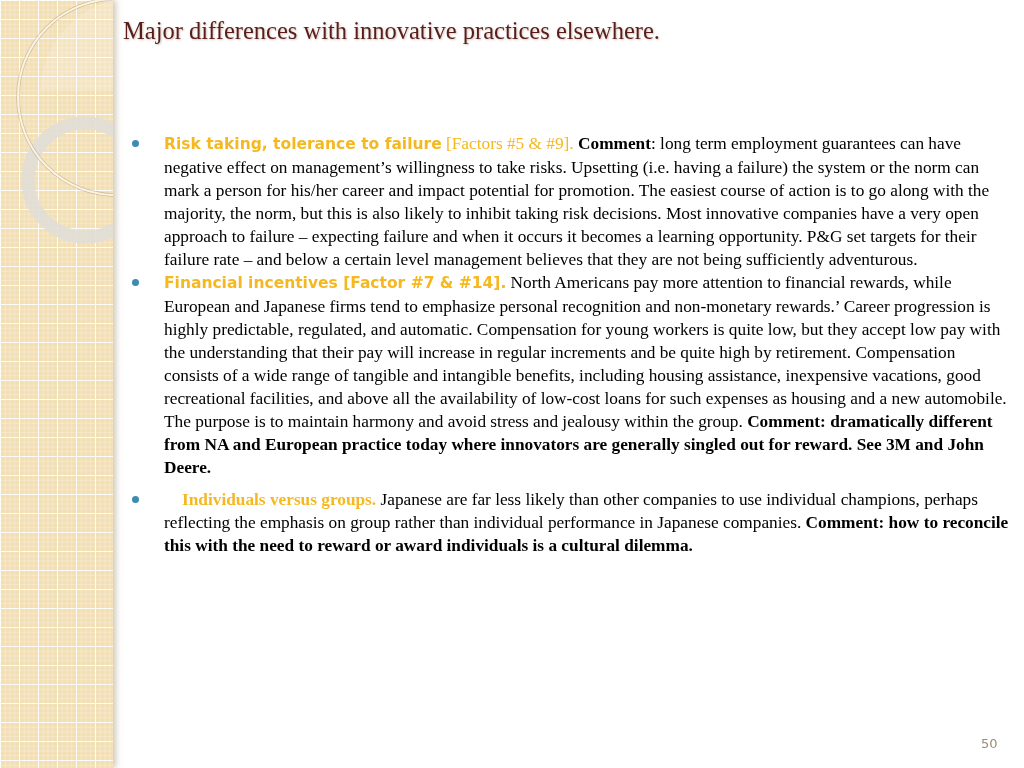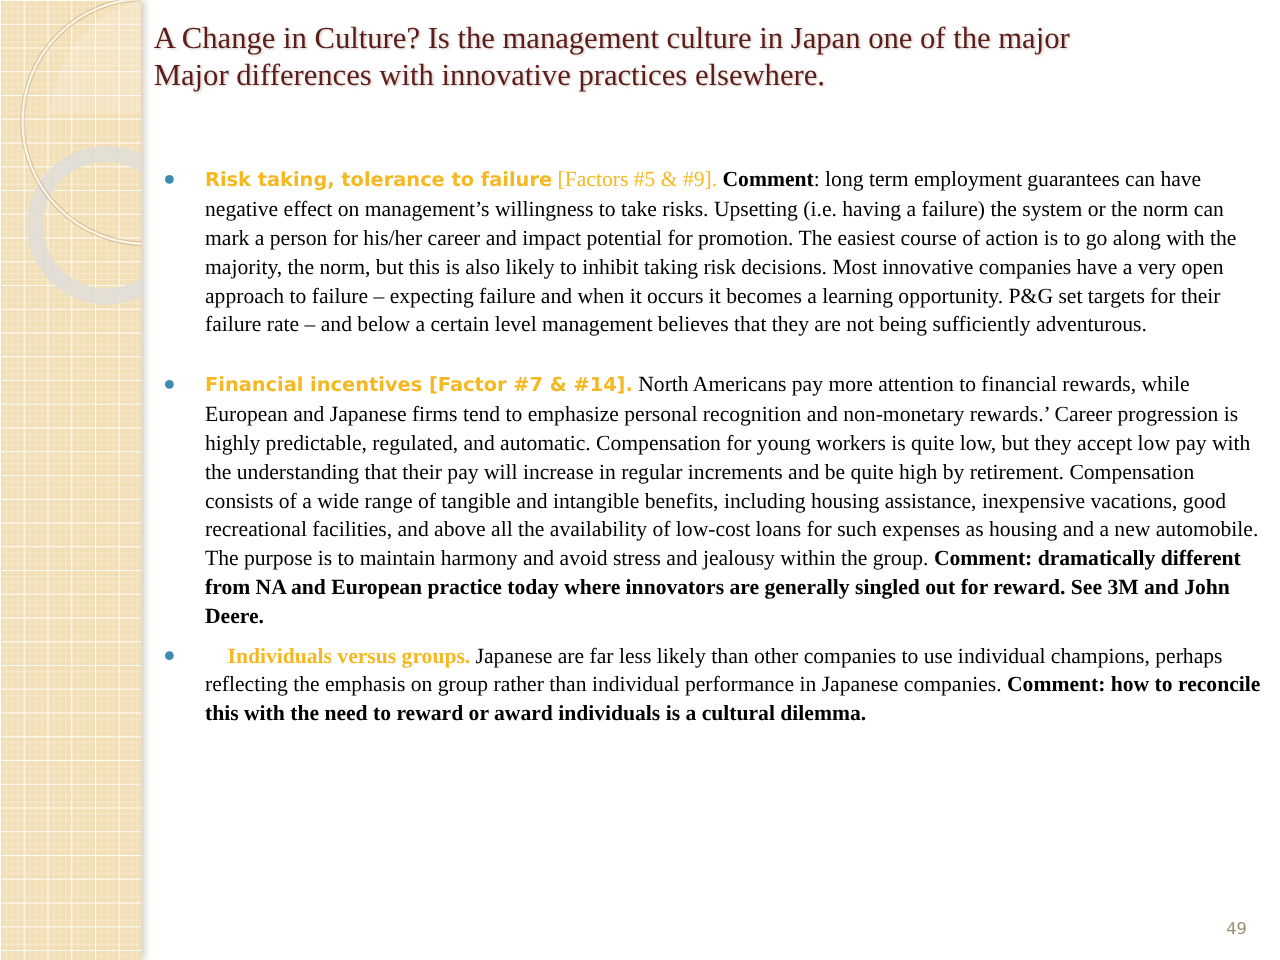--- a/index.html
+++ b/index.html
@@ -30,21 +30,21 @@
     .title span { display: block; }
     .content { position: absolute; left: 129px; top: 132px; width: 885px; }
     .bullet {
       position: relative; padding-left: 35px; margin: 0;
       color: #000; font-size: 17.3px; line-height: 23px;
     }
     .bullet .dot {
       position: absolute; left: 3px; top: 8px; width: 7px; height: 7px;
       border-radius: 50%; background: #3d8bb0;
     }
-    .bullet.b1 { margin-bottom: 25px; }
+    .bullet.b1 { }
     .bullet.b2 { margin-bottom: 9px; }
     .hl-sans {
       color: #f5b820; font-weight: bold;
       font-family: "DejaVu Sans", "Liberation Sans", sans-serif; font-size: 15.5px;
     }
     .hl-serif { color: #f5b820; font-weight: bold; margin-left: 18px; }
     .hl-serif-normal { color: #f5b820; }
     .strong { font-weight: bold; }
     .page-num {
       position: absolute; left: 981px; top: 736px;
@@ -58,34 +58,33 @@
 <div class="side-panel">
   <svg width="113" height="768">
     <circle cx="85" cy="180" r="57" fill="none" stroke="rgba(225,222,215,0.9)" stroke-width="13"></circle>
     <circle cx="116" cy="97" r="98" fill="none" stroke="rgba(110,80,40,0.25)" stroke-width="3.5"></circle>
     <circle cx="116" cy="97" r="98" fill="none" stroke="#fbf4e3" stroke-width="2"></circle>
     <path d="M 40 90 A 98 98 0 0 1 113 0 L 113 90 Z" fill="rgba(255,255,255,0.18)"></path>
   </svg>
 </div>
 
 <h1 class="title">
-  <span>A Change in Culture? Is the management culture in Japan one of the major</span>
   <span>Major differences with innovative practices elsewhere.</span>
 </h1>
 
 <div class="content">
   <p class="bullet b1">
     <span class="dot"></span>
     <span class="hl-sans">Risk taking, tolerance to failure</span><span class="hl-serif-normal"> [Factors #5 &amp; #9].</span><span class="strong"> Comment</span><span>: long term employment guarantees can have negative effect on management’s willingness to take risks. Upsetting (i.e. having a failure) the system or the norm can mark a person for his/her career and impact potential for promotion. The easiest course of action is to go along with the majority, the norm, but this is also likely to inhibit taking risk decisions. Most innovative companies have a very open approach to failure – expecting failure and when it occurs it becomes a learning opportunity. P&amp;G set targets for their failure rate – and below a certain level management believes that they are not being sufficiently adventurous.</span>
   </p>
 
   <p class="bullet b2">
     <span class="dot"></span>
     <span class="hl-sans">Financial incentives [Factor #7 &amp; #14].</span><span> North Americans pay more attention to financial rewards, while European and Japanese firms tend to emphasize personal recognition and non-monetary rewards.’ Career progression is highly predictable, regulated, and automatic. Compensation for young workers is quite low, but they accept low pay with the understanding that their pay will increase in regular increments and be quite high by retirement. Compensation consists of a wide range of tangible and intangible benefits, including housing assistance, inexpensive vacations, good recreational facilities, and above all the availability of low-cost loans for such expenses as housing and a new automobile. The purpose is to maintain harmony and avoid stress and jealousy within the group. </span><span class="strong">Comment: dramatically different from NA and European practice today where innovators are generally singled out for reward. See 3M and John Deere.</span>
   </p>
 
   <p class="bullet b3">
     <span class="dot"></span>
     <span class="hl-serif">Individuals versus groups.</span><span> Japanese are far less likely than other companies to use individual champions, perhaps reflecting the emphasis on group rather than individual performance in Japanese companies. </span><span class="strong">Comment: how to reconcile this with the need to reward or award individuals is a cultural dilemma.</span>
   </p>
 </div>
 
-<div class="page-num">49</div>
+<div class="page-num">50</div>
 
 </body></html>

